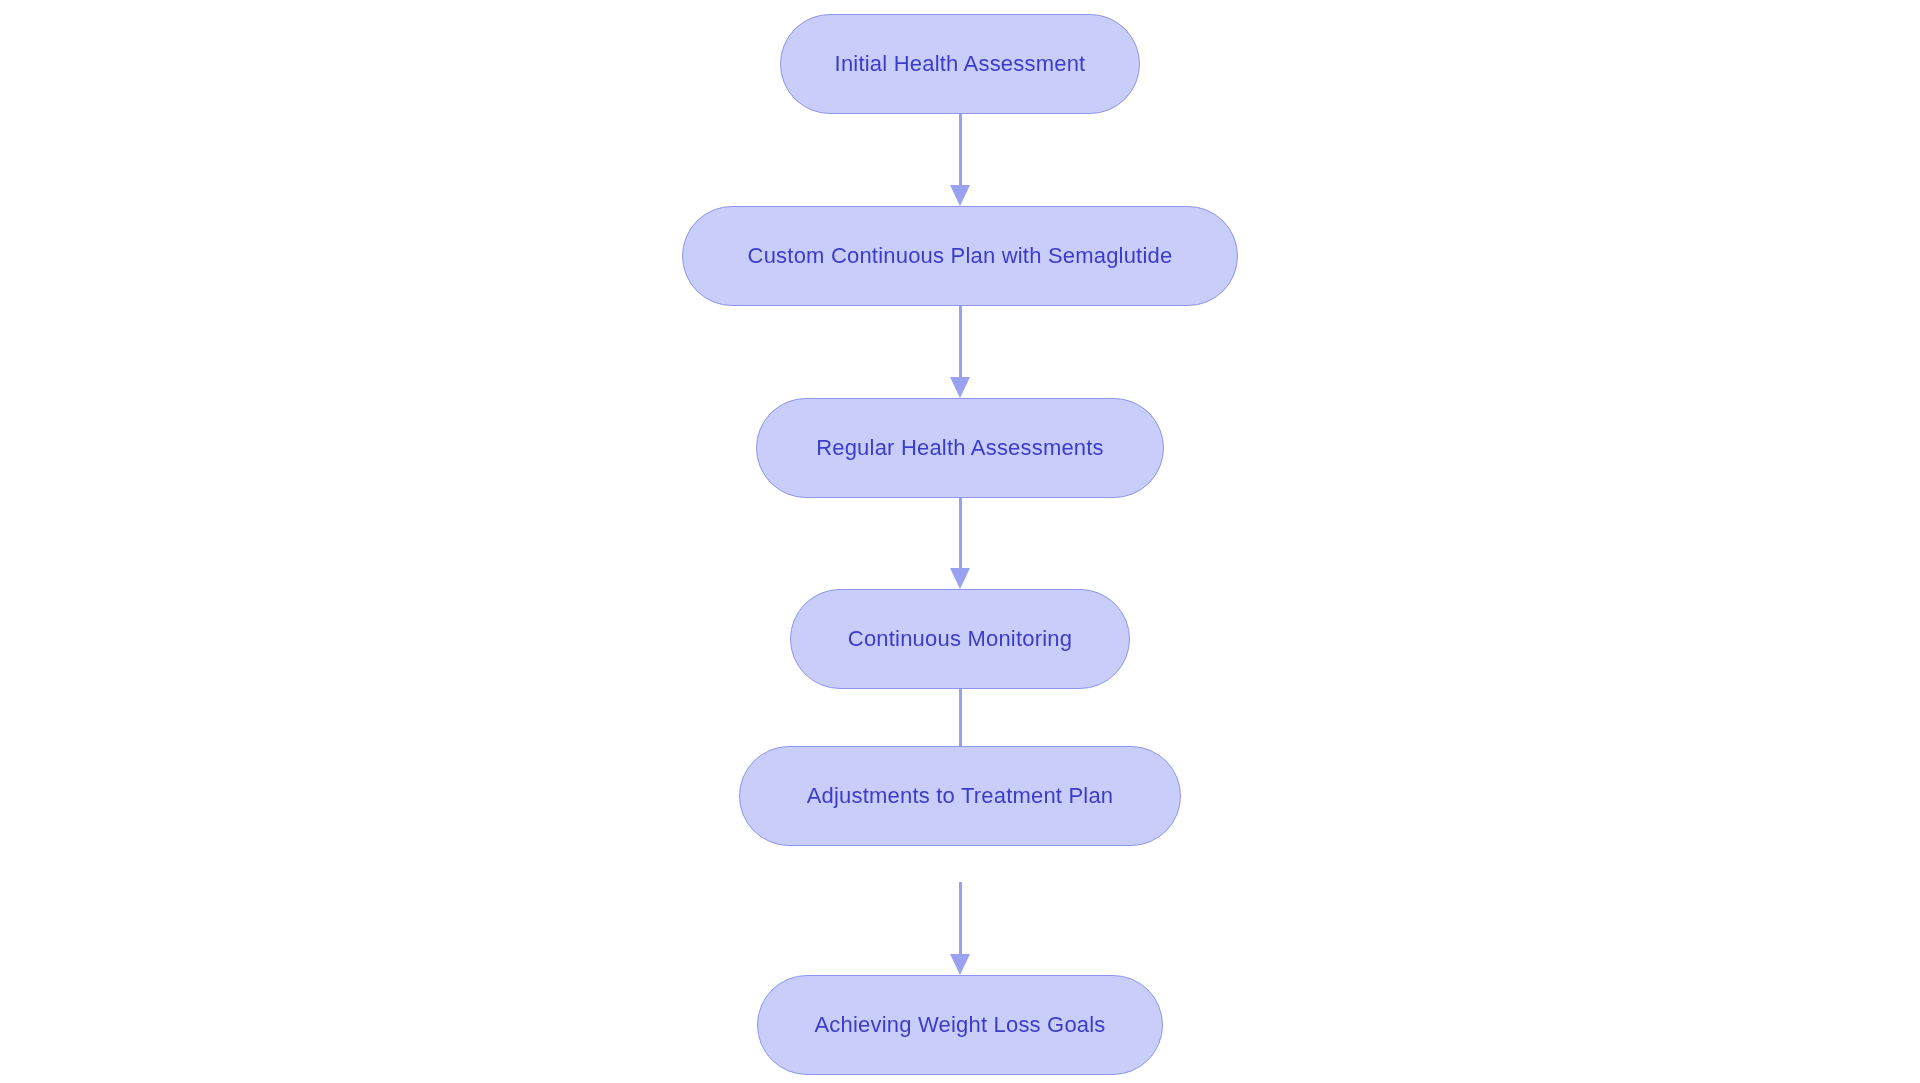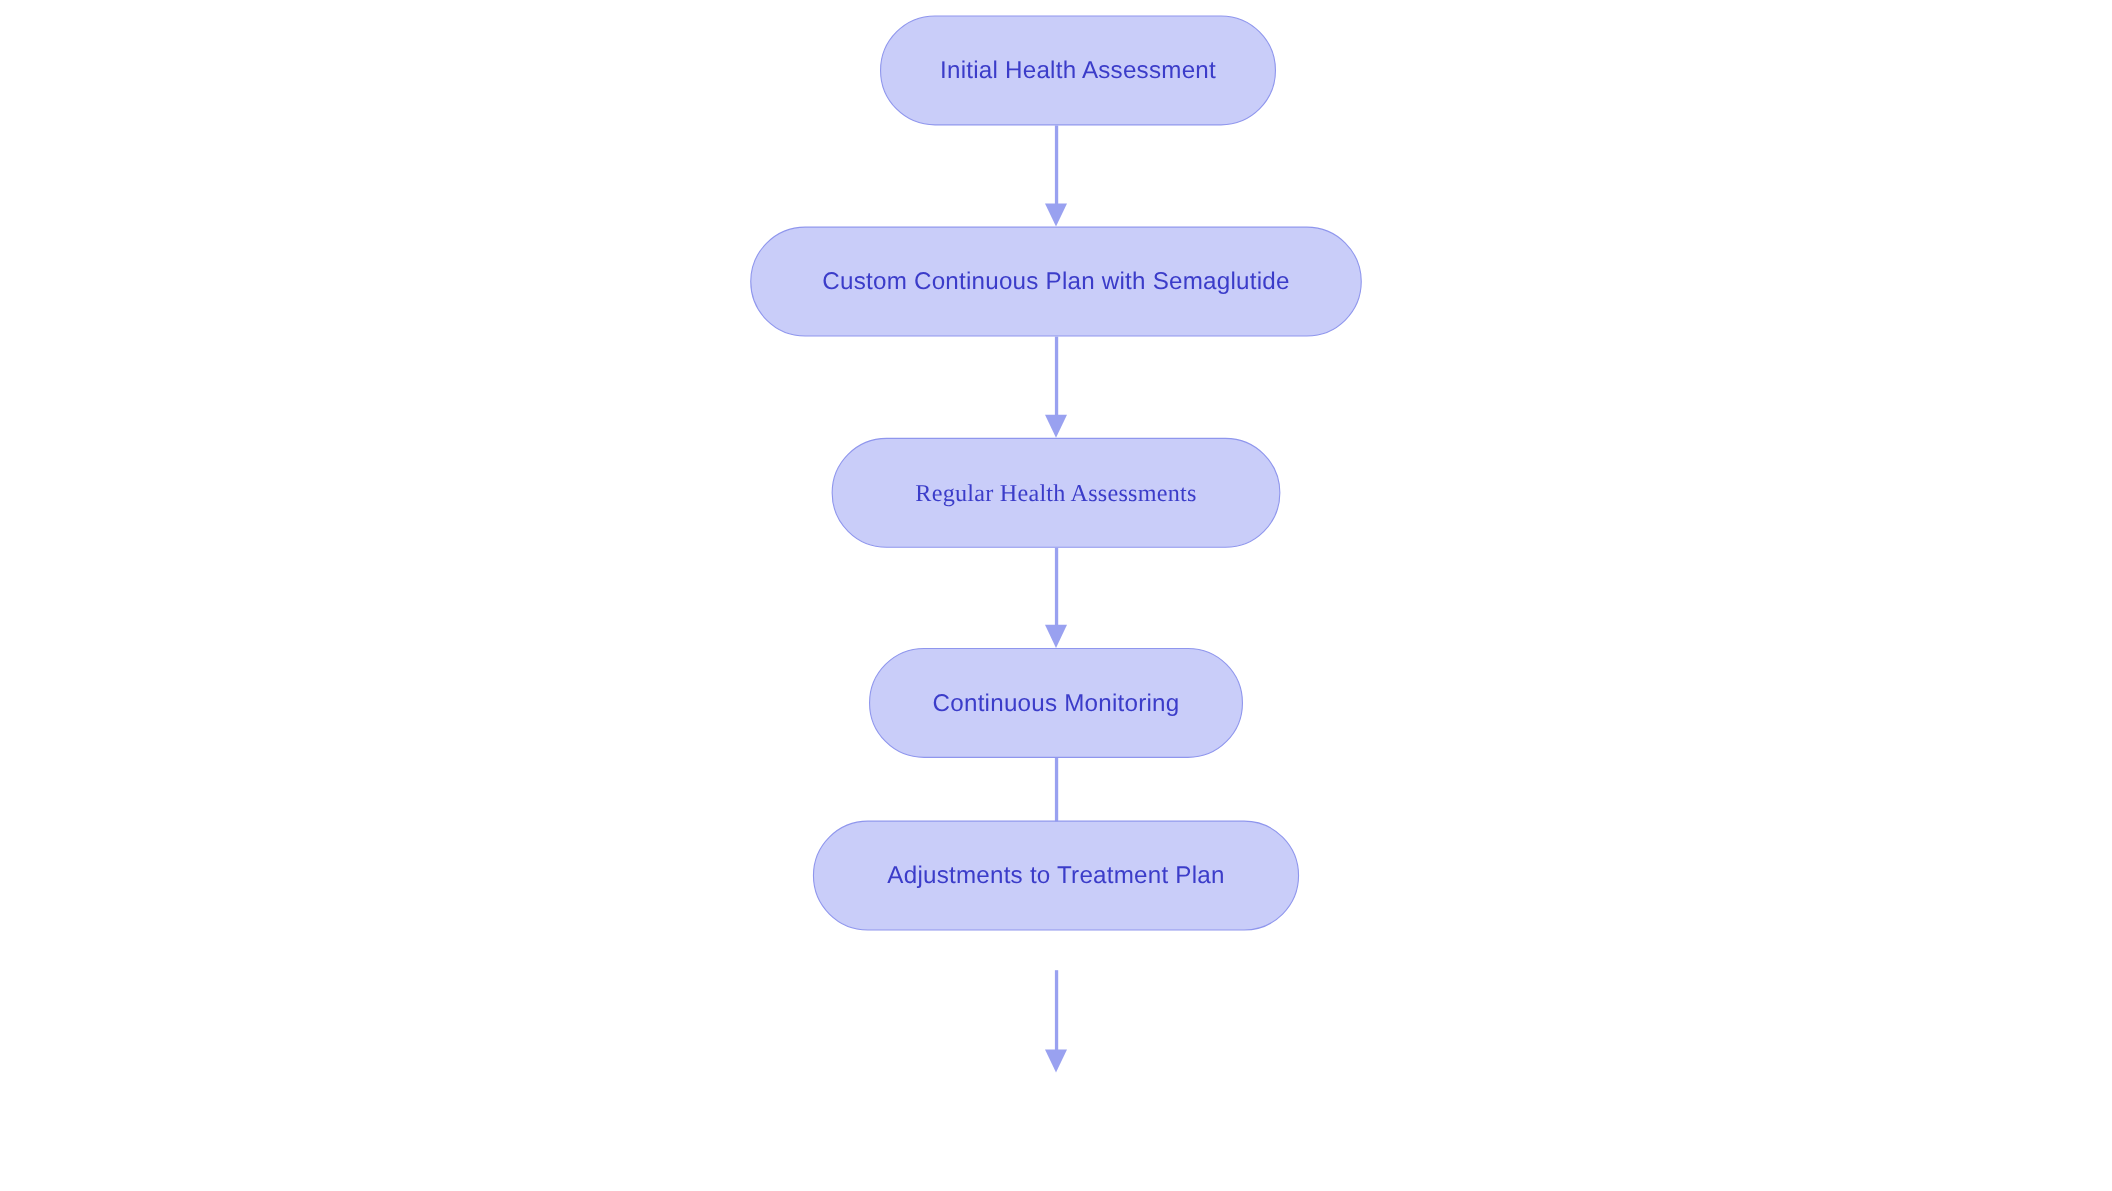--- a/index.html
+++ b/index.html
@@ -35,23 +35,23 @@
   .node-label {
     color: var(--node-text);
     font-size: 22px;
     font-weight: 500;
     letter-spacing: 0.2px;
     line-height: 1.2;
     padding: 0 24px;
     white-space: nowrap;
   }
   
-  .n1 { top: 14px;  left: 800px; width: 360px; text-align: right; }
+  .n1 { top: 14px;  left: 780px; width: 360px; text-align: right; }
   .n2 { top: 206px; left: 682px; width: 556px; }
-  .n3 { top: 398px; left: 756px; width: 408px; font-family: Liberation Serif, serif; }
+  .n3 { top: 398px; left: 756px; width: 408px; }
   .n4 { top: 589px; left: 790px; width: 340px; }
   .n5 { top: 746px; left: 739px; width: 442px; }
   .n6 { top: 975px; left: 757px; width: 406px; }
 
   .arrow {
     position: absolute;
     left: 950px;
     width: 20px;
   }
   .a1 { top: 114px; height: 92px; }
@@ -122,14 +122,17 @@
 
   <div class="node n5">
     <span class="node-label">Adjustments to Treatment Plan</span>
   </div>
 
   <div class="arrow a5">
     <div class="arrow-line"></div>
     <div class="arrow-head"></div>
   </div>
 
+  <div class="node n6">
+    <span class="node-label">Achieving Weight Loss Goals</span>
+  </div>
 
 </div>
 
 </body></html>

